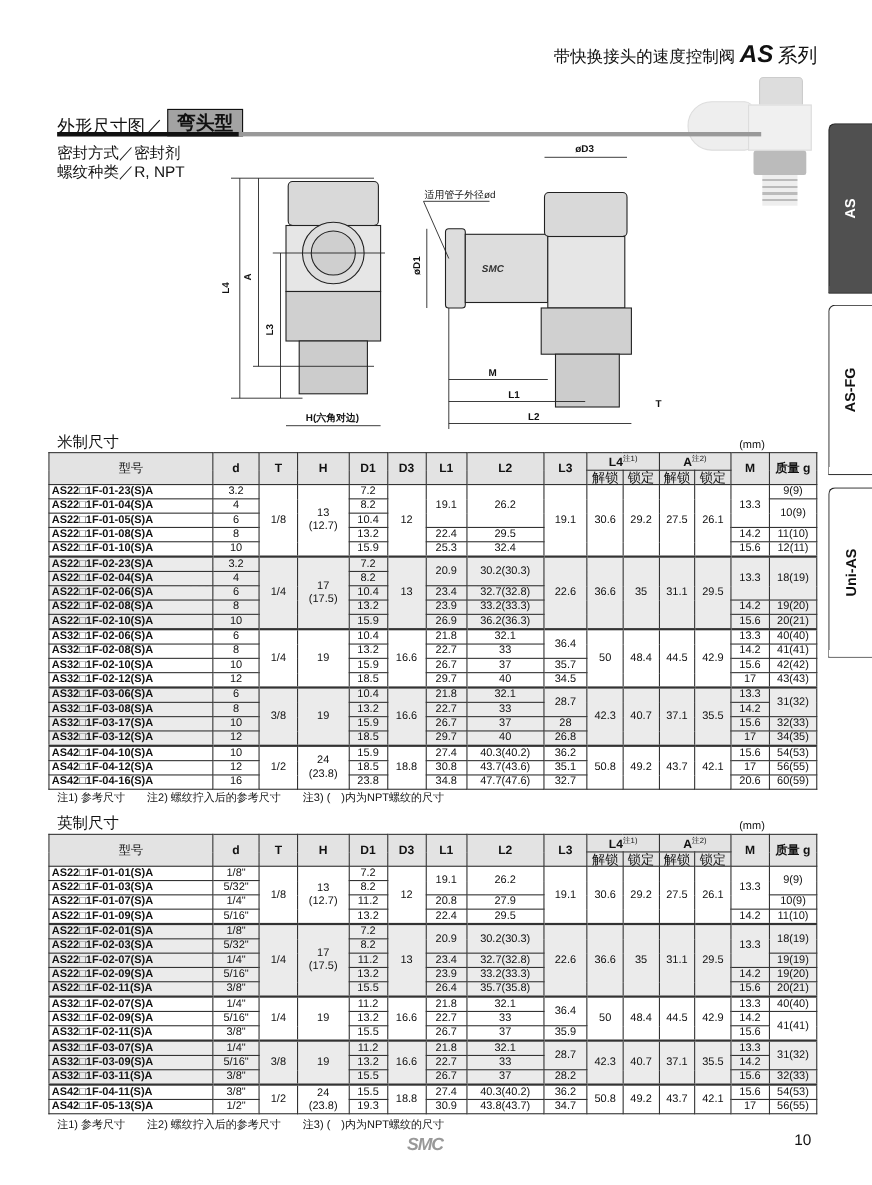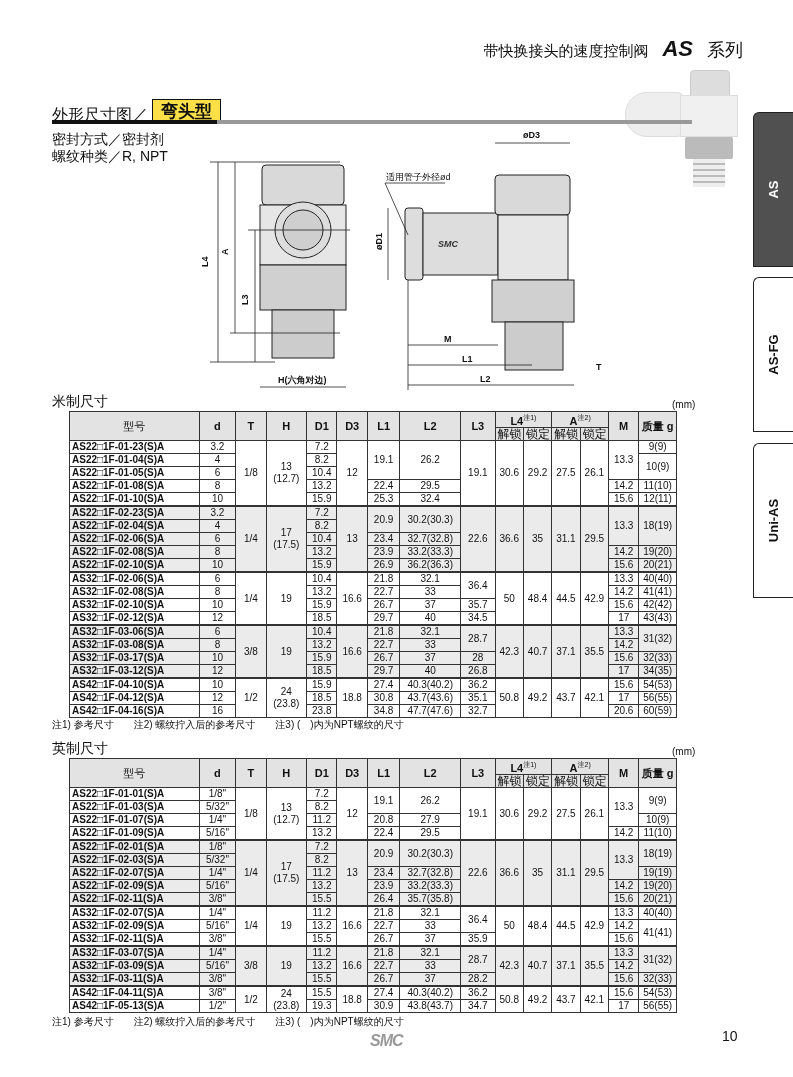--- a/index.html
+++ b/index.html
@@ -1,33 +1,33 @@
 <!DOCTYPE html>
 <html><head>
 <meta charset="utf-8">
 <style>
   *{box-sizing:border-box;margin:0;padding:0}
   body{width:793px;height:1077px;background:#fff;font-family:"Liberation Sans","DejaVu Sans",sans-serif;color:#111;position:relative;overflow:hidden}
   .abs{position:absolute}
-  .hdr-title{right:50px;top:36px;font-size:15px;display:flex;align-items:baseline;gap:14px}
+  .hdr-title{right:50px;top:36px;font-size:15px;display:flex;align-items:baseline;gap:4px}
   .hdr-title .big{font-size:22px;font-weight:bold;font-style:italic}
   .hdr-title .series{font-size:18px}
   .hrule{left:52px;top:120px;width:640px;height:4px;background:#999}
   .hrule-dark{left:52px;top:120px;width:165px;height:4px;background:#111}
   .sec-title{left:52px;top:99px;font-size:16px;display:flex;align-items:flex-end;gap:4px}
-  .sec-title .boxlbl{border:1px solid #111;background:#fde047;padding:0 8px;font-size:17px;font-weight:bold;margin-bottom:2px}
+  .sec-title .boxlbl{border:1px solid #111;background:#a3a3a3;padding:0 8px;font-size:17px;font-weight:bold;margin-bottom:2px}
   .seal{left:52px;top:131px;font-size:14px;line-height:17px}
   .tab{position:absolute;right:0;width:40px;height:155px;border:1.5px solid #222;border-right:none;border-radius:6px 0 0 0;display:flex;align-items:center;justify-content:center}
   .tab span{transform:rotate(-90deg);font-weight:bold;font-size:13px;white-space:nowrap}
   .tab.active{background:#505050;color:#fff}
   .tab.active span{color:#fff}
   .drawing{left:180px;top:125px;width:450px;height:270px}
   .tbl-title{left:52px;font-size:14px;font-weight:normal}
   .unit{left:672px;font-size:10px}
-  table.spec{position:absolute;left:69px;width:608px;border-collapse:collapse;font-size:10px;table-layout:fixed}
+  table.spec{position:absolute;left:44px;width:699px;border-collapse:collapse;font-size:10px;table-layout:fixed}
   table.spec th,table.spec td{border:1px solid #333;text-align:center;height:13px;line-height:12px;padding:0 2px;white-space:nowrap}
   table.spec thead th{background:#e3e3e3;font-size:11px;font-weight:bold;height:16px}
   table.spec thead th.sub{font-weight:normal;font-size:12px;height:12px}
   table.spec thead th.model{font-weight:normal}
   table.spec td.model{font-weight:bold;text-align:left;font-size:10px}
   table.spec tr.g td{background:#ebebeb}
   table.spec tr.sep td{border-top:2px solid #333}
   .note{left:52px;font-size:10px}
   .pagenum{left:722px;top:1028px;font-size:14px}
   .cat{left:645px;top:1088px;font-size:13px;font-family:"DejaVu Serif",serif;color:#444}

